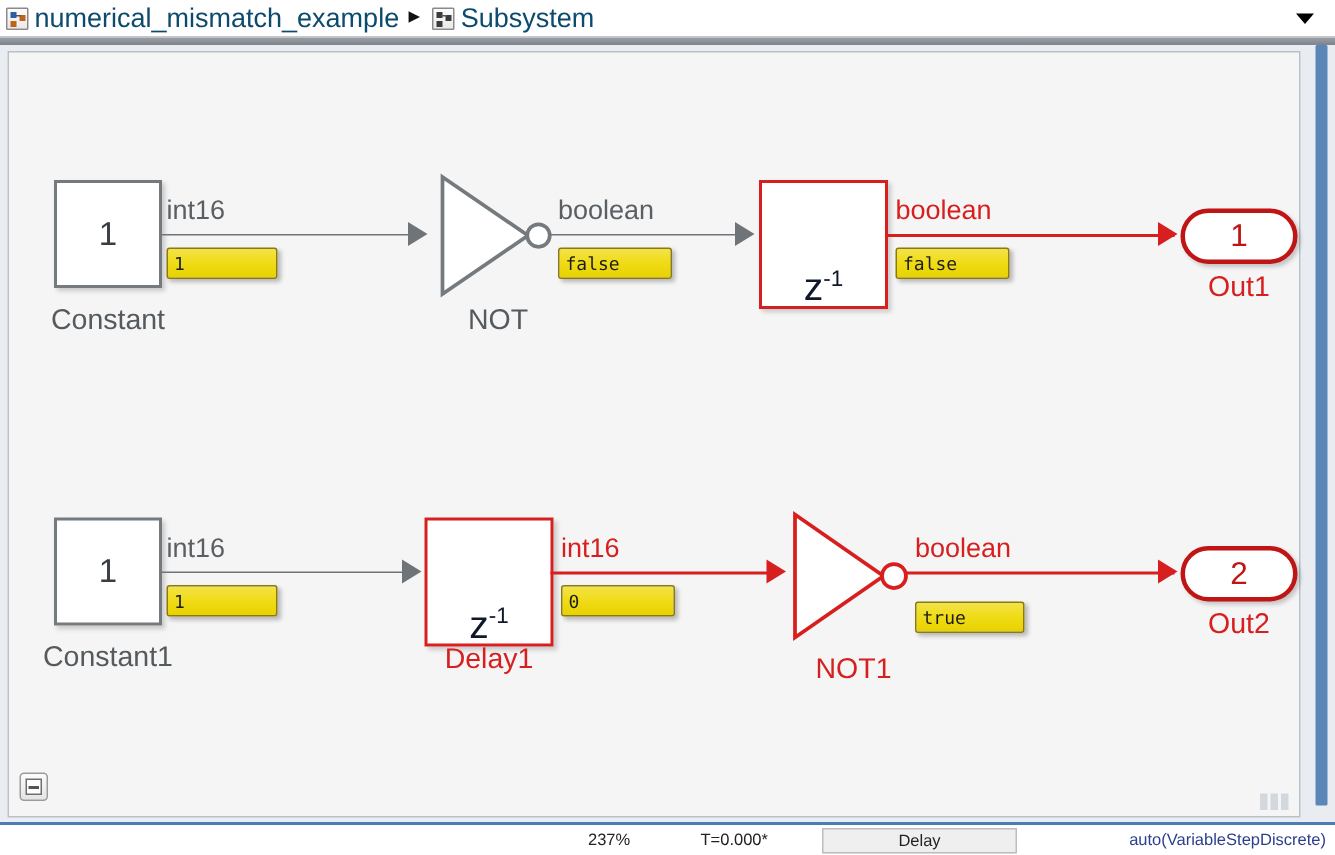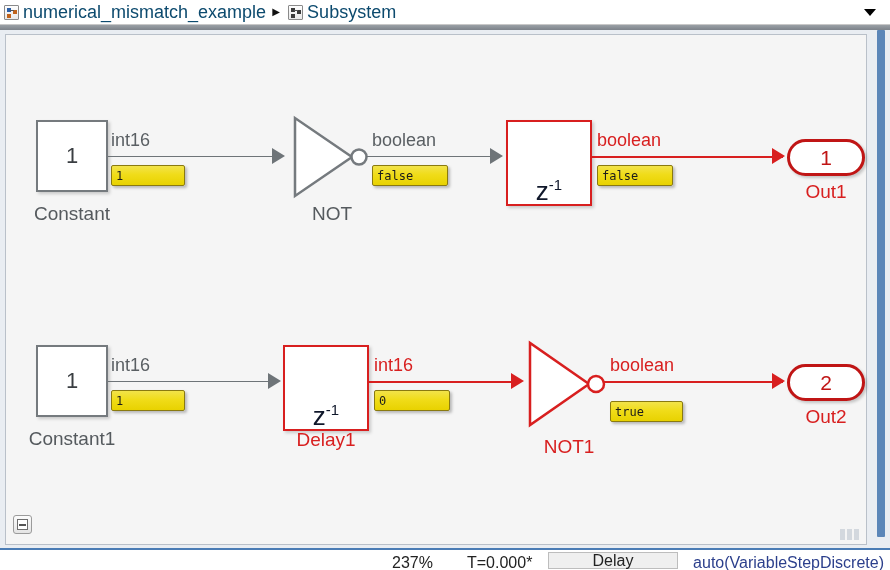--- a/index.html
+++ b/index.html
@@ -111,21 +111,21 @@
   #resize-grip i {
     display: block; width: 5px; height: 11px; background: #d3d8de;
   }
 
   
   #status-bar {
     position: absolute; left: 0; top: 548px;
     width: 890px; height: 22px;
     background: #ffffff;
     border-top: 2px solid #4a7cb5;
-    font-size: 16px; color: #222;
+    font-size: 11px; color: #222;
   }
   #status-zoom   { position: absolute; left: 392px; top: 4px; }
   #status-time   { position: absolute; left: 467px; top: 4px; }
   #status-state  {
     position: absolute; left: 548px; top: 2px;
     width: 130px; height: 17px;
     border: 1px solid #bdbdbd;
     background: #efefef;
     text-align: center; line-height: 16px;
   }

